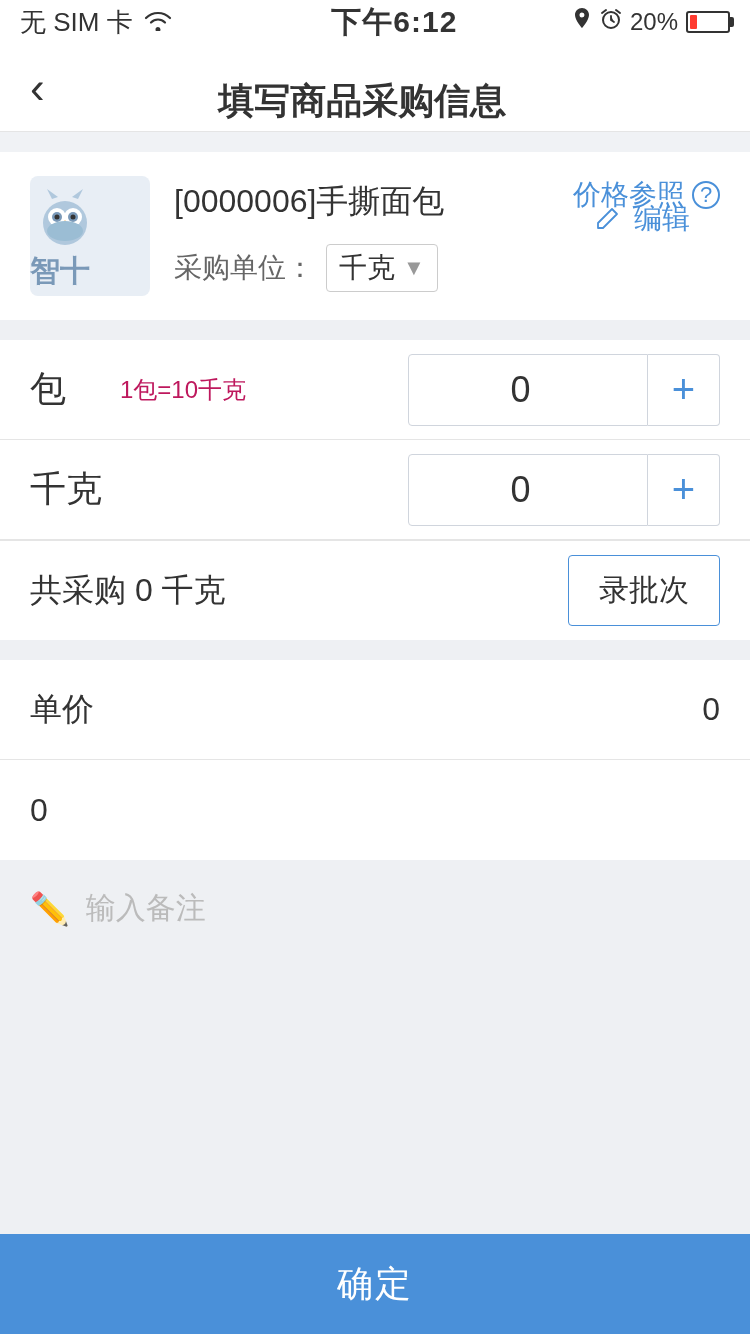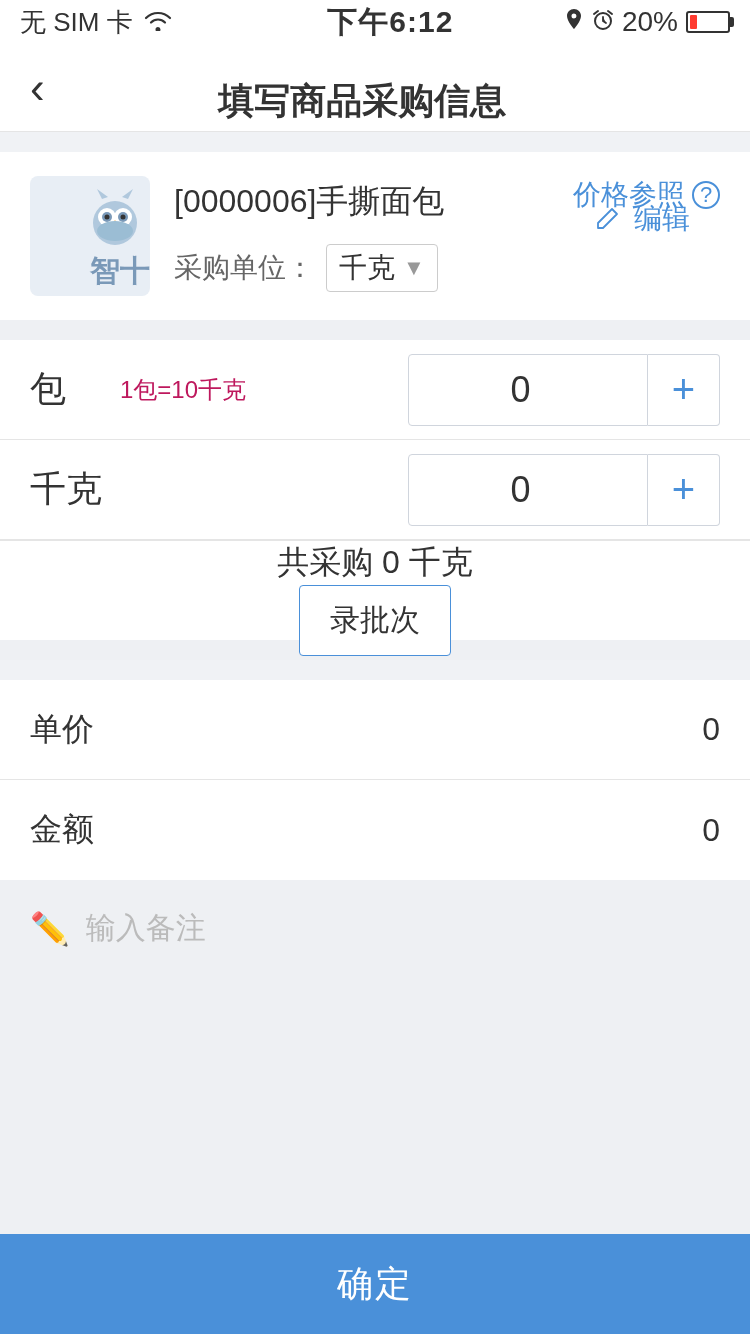--- a/index.html
+++ b/index.html
@@ -33,21 +33,21 @@
     .status-center {
       font-size: 30px;
       font-weight: 600;
       letter-spacing: 1px;
       margin-left: 44px;
     }
     .status-right {
       display: flex;
       align-items: center;
       gap: 8px;
-      font-size: 28px;
+      font-size: 24px;
     }
     .battery-block {
       display: flex;
       align-items: center;
       gap: 4px;
     }
     .battery-body {
       width: 44px;
       height: 22px;
       border: 2px solid #333;
@@ -242,41 +242,39 @@
     }
 
     
     .total-row {
       background: #fff;
       display: flex;
       align-items: center;
       padding: 0 30px;
       height: 100px;
       border-top: 1px solid #e5e5e5;
-      flex-direction: column;
     }
     .total-label {
       font-size: 32px;
       color: #333;
       flex: 1;
     }
     .batch-btn {
       border: 1px solid #4a90d9;
       border-radius: 4px;
       padding: 14px 30px;
       color: #333;
       font-size: 30px;
       background: #fff;
       cursor: pointer;
     }
 
     
     .price-section {
       background: #fff;
-      margin-top: 20px;
     }
     .price-row {
       display: flex;
       align-items: center;
       padding: 0 30px;
       height: 100px;
       border-bottom: 1px solid #e5e5e5;
     }
     .price-row:last-child {
       border-bottom: none;
@@ -378,21 +376,21 @@
 </div>
 
 <div class="nav-bar">
   <div class="nav-back">‹</div>
   <div class="nav-title">填写商品采购信息</div>
   <div class="nav-right-placeholder"></div>
 </div>
 
 <div class="product-card">
   <div class="product-image">
-    <div style="display:flex;flex-direction:column;align-items:flex-end;justify-content:center;width:100%;height:100%;">
+    <div style="display:flex;flex-direction:column;align-items:flex-start;justify-content:center;width:100%;height:100%;">
 
       <svg width="70" height="70" viewBox="0 0 70 70">
 
         <ellipse cx="35" cy="42" rx="22" ry="22" fill="#b0c8dd"></ellipse>
 
         <circle cx="27" cy="36" r="9" fill="#fff"></circle>
         <circle cx="43" cy="36" r="9" fill="#fff"></circle>
         <circle cx="27" cy="36" r="5" fill="#7a99b8"></circle>
         <circle cx="43" cy="36" r="5" fill="#7a99b8"></circle>
         <circle cx="27" cy="36" r="2.5" fill="#333"></circle>
@@ -460,21 +458,20 @@
 </div>
 
 <div class="section-divider"></div>
 
 <div class="price-section">
   <div class="price-row">
     <span class="price-row-label">单价</span>
     <span class="price-row-value">0</span>
   </div>
   <div class="price-row">
-    <span class="price-row-label">金额</span>
     <span class="price-row-value">0</span>
   </div>
 </div>
 
 <div class="notes-section">
   <span class="notes-icon">✏️</span>
   <span class="notes-placeholder">输入备注</span>
 </div>
 
 <div class="content-area" style="min-height: 280px;"></div>

